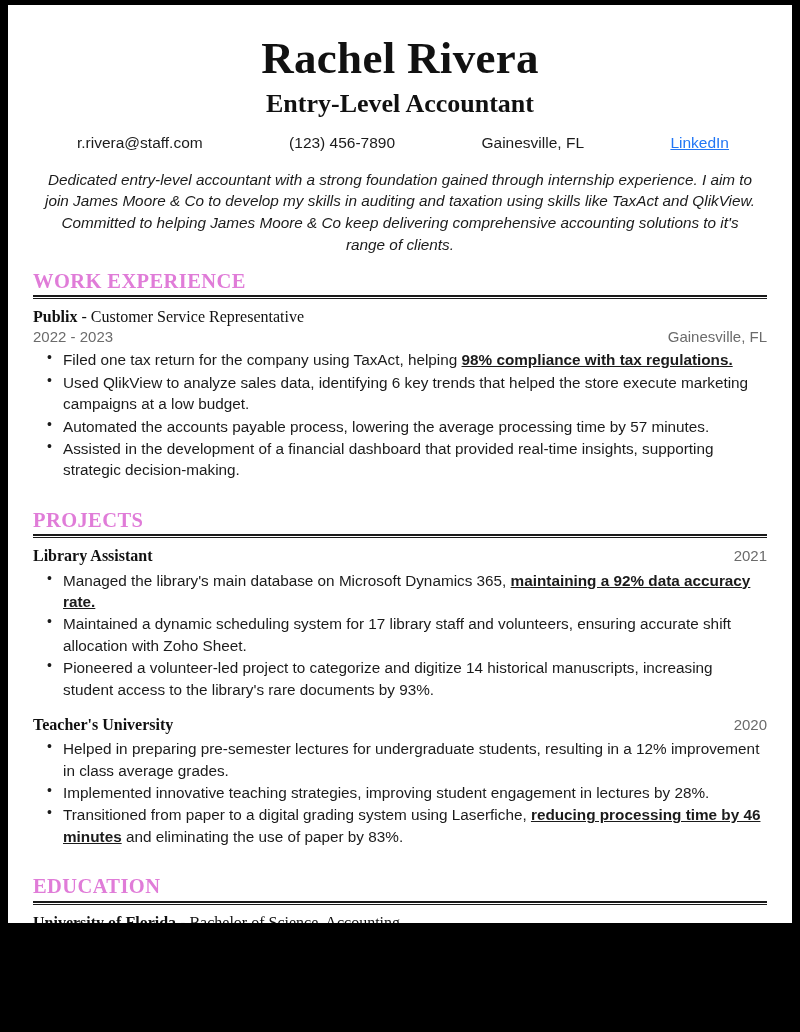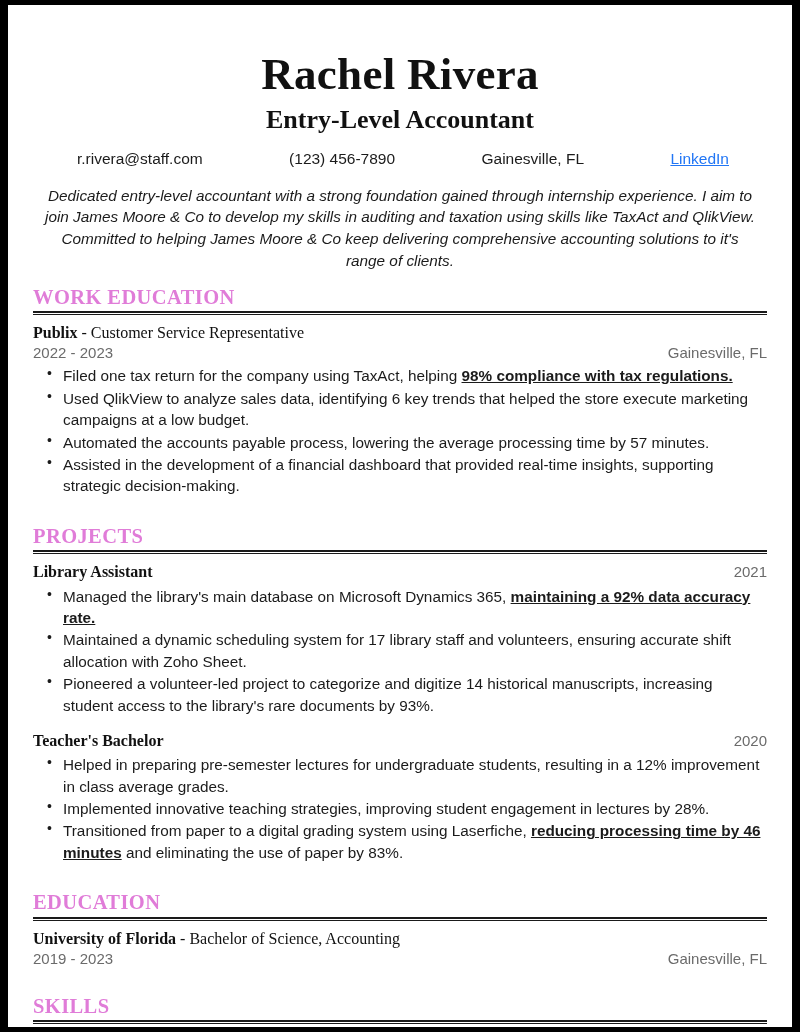--- a/index.html
+++ b/index.html
@@ -11,24 +11,24 @@
     width: 800px;
     height: 1032px;
     overflow: hidden;
     font-family: "Liberation Sans", sans-serif;
   }
   #page {
     position: absolute;
     left: 8px;
     top: 5px;
     width: 784px;
-    height: 1022px;
+    height: 918px;
     background: #ffffff;
     box-sizing: border-box;
-    padding: 16px 25px;
+    padding: 0 25px;
     overflow: hidden;
   }
 
   
   .name {
     text-align: center;
     font-family: "Liberation Serif", serif;
     font-weight: bold;
     font-size: 45px;
     line-height: 1.05;
@@ -157,21 +157,21 @@
       <span class="contact-item">r.rivera@staff.com</span>
       <span class="contact-item">(123) 456-7890</span>
       <span class="contact-item">Gainesville, FL</span>
       <span class="contact-link">LinkedIn</span>
     </div>
   </div>
 
   <div class="summary">Dedicated entry-level accountant with a strong foundation gained through internship experience. I aim to join James Moore &amp; Co to develop my skills in auditing and taxation using skills like TaxAct and QlikView. Committed to helping James Moore &amp; Co keep delivering comprehensive accounting solutions to it's range of clients.</div>
 
   <div class="section">
-    <div class="section-heading">WORK EDUCATION</div>
+    <div class="section-heading">WORK EXPERIENCE</div>
     <div class="rule"></div>
 
     <div class="entry">
       <div class="entry-title-row">
         <div class="entry-title">
           <span class="org">Publix</span><span class="sep">-</span><span class="role">Customer Service Representative</span>
         </div>
       </div>
       <div class="meta-row">
         <span>2022 - 2023</span>
@@ -199,21 +199,21 @@
       </div>
       <ul class="bullets">
         <li><span>Managed the library's main database on Microsoft Dynamics 365, </span><span class="hl">maintaining a 92% data accuracy rate.</span></li>
         <li><span>Maintained a dynamic scheduling system for 17 library staff and volunteers, ensuring accurate shift allocation with Zoho Sheet.</span></li>
         <li><span>Pioneered a volunteer-led project to categorize and digitize 14 historical manuscripts, increasing student access to the library's rare documents by 93%.</span></li>
       </ul>
     </div>
 
     <div class="entry" style="margin-top:15px;">
       <div class="entry-title-row">
-        <div class="entry-title" style="font-weight:bold;">Teacher's Bachelor</div>
+        <div class="entry-title" style="font-weight:bold;">Teacher's University</div>
         <div class="entry-year">2020</div>
       </div>
       <ul class="bullets">
         <li><span>Helped in preparing pre-semester lectures for undergraduate students, resulting in a 12% improvement in class average grades.</span></li>
         <li><span>Implemented innovative teaching strategies, improving student engagement in lectures by 28%.</span></li>
         <li><span>Transitioned from paper to a digital grading system using Laserfiche, </span><span class="hl">reducing processing time by 46 minutes</span><span> and eliminating the use of paper by 83%.</span></li>
       </ul>
     </div>
   </div>
 

